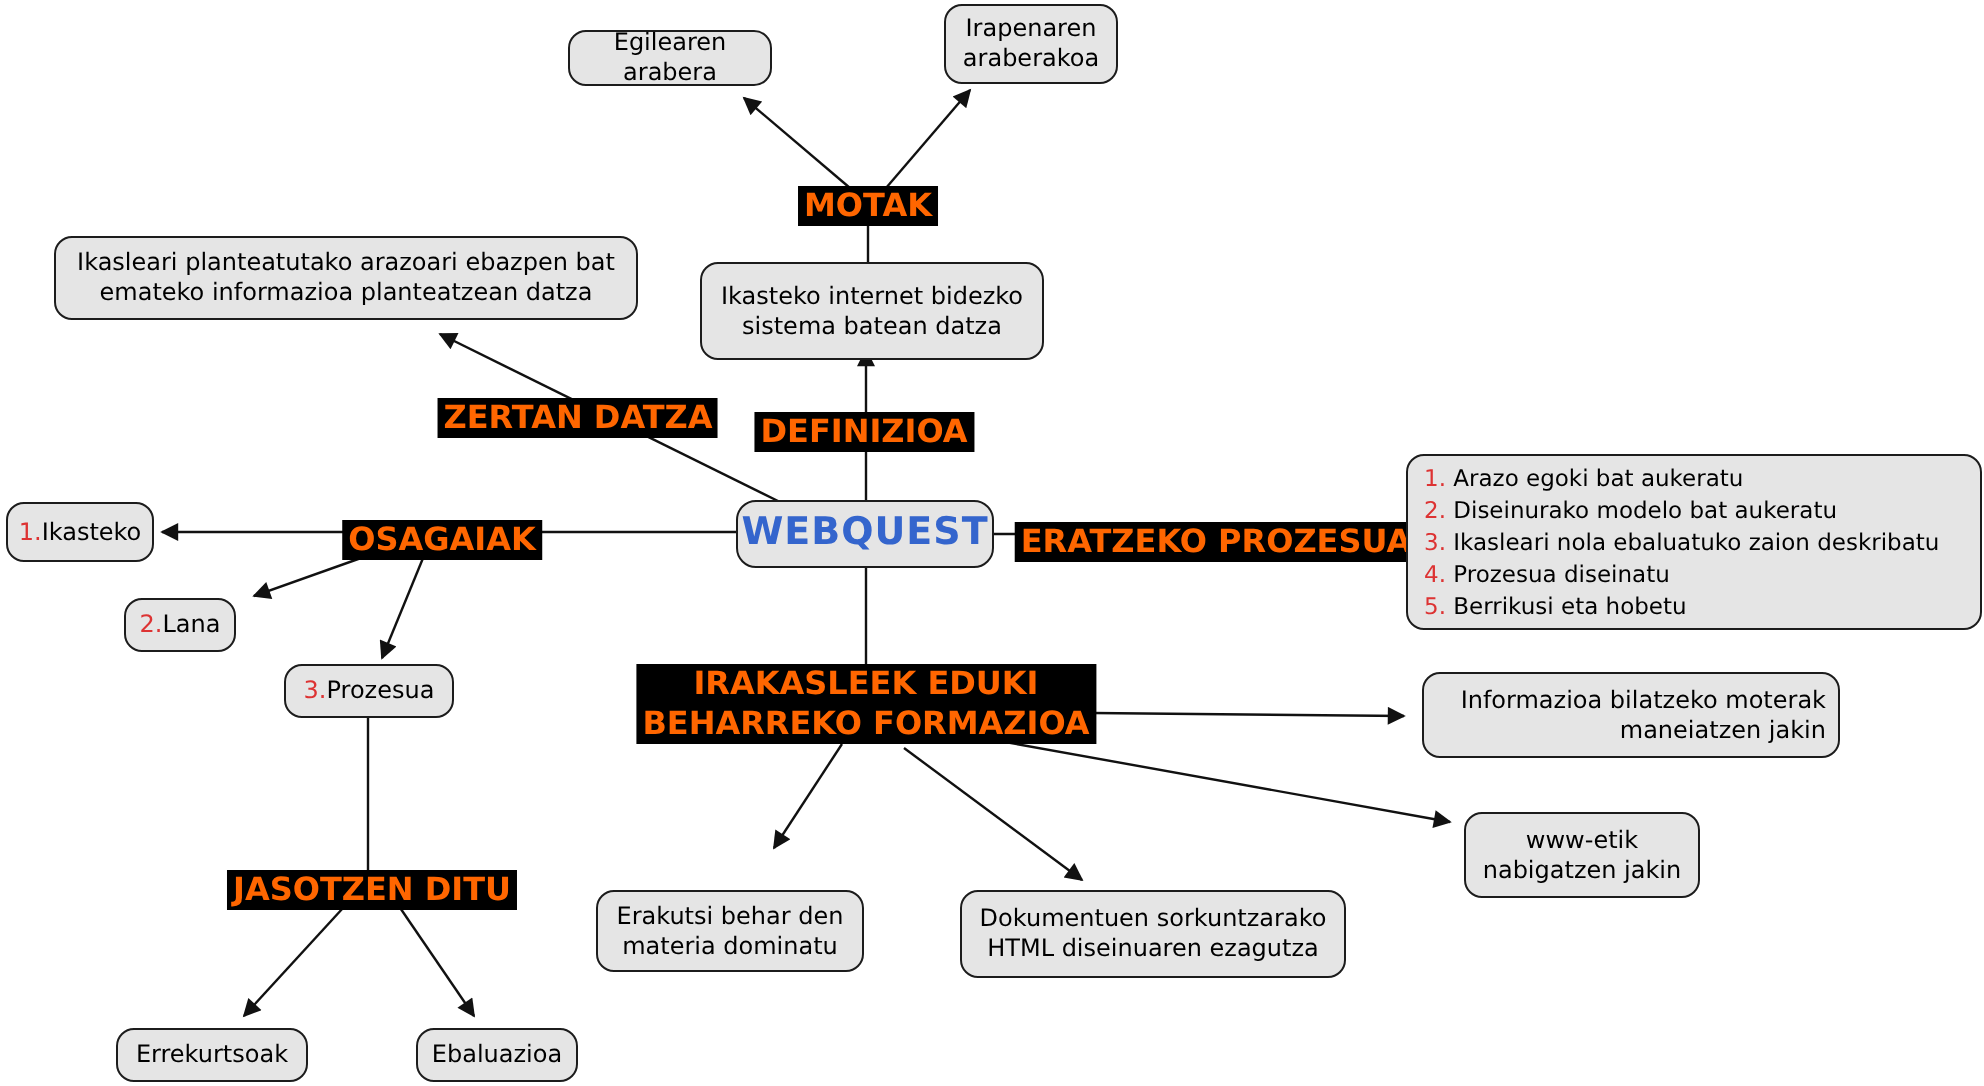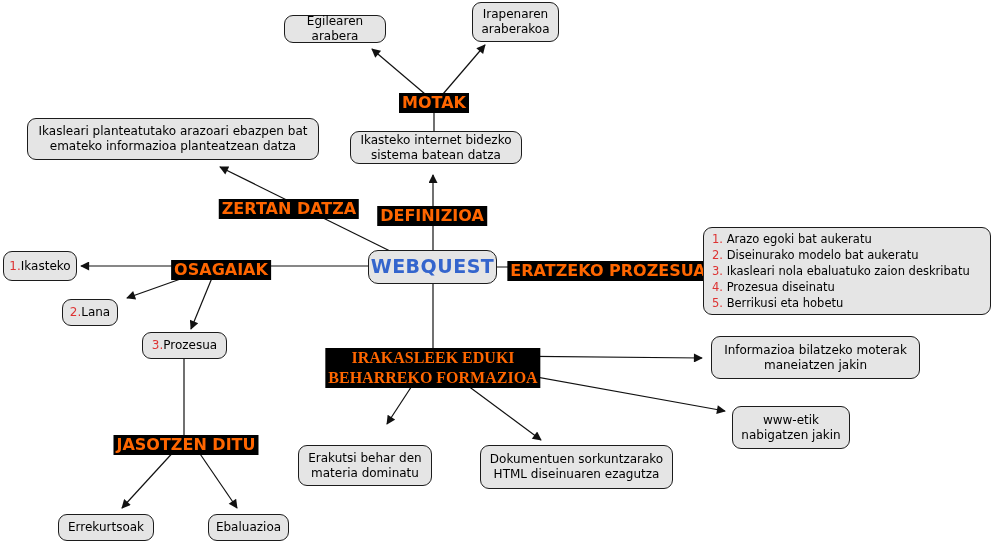--- a/index.html
+++ b/index.html
@@ -22,21 +22,21 @@
     border-radius: 9px;
     color: #000000;
     font-size: 12px;
     line-height: 1.25;
     display: flex;
     align-items: center;
     justify-content: center;
     text-align: center;
     padding: 2px 6px;
   }
-  .node.left-align { justify-content: flex-start; text-align: center; }
+  .node.left-align { justify-content: flex-start; text-align: right; }
   .num { color: #dd3333; }
   .node.center-node {
     font-size: 19px;
     font-weight: bold;
     color: #3465cd;
     border-radius: 10px;
     letter-spacing: 0.5px;
   }
   .node.steps {
     flex-direction: column;
@@ -91,33 +91,33 @@
     <line x1="452" y1="374" x2="541" y2="440" marker-end="url(#arrow)"></line>
     <line x1="497" y1="356" x2="702" y2="358" marker-end="url(#arrow)"></line>
     <line x1="497" y1="370" x2="725" y2="411" marker-end="url(#arrow)"></line>
   </svg>
 
   <div class="link-label" style="left:434px; top:93px;">MOTAK</div>
   <div class="link-label" style="left:289px; top:199px;text-align:right;">ZERTAN DATZA</div>
   <div class="link-label" style="left:432px; top:206px;">DEFINIZIOA</div>
   <div class="link-label" style="left:221px; top:260px;">OSAGAIAK</div>
   <div class="link-label" style="left:608px; top:261px;">ERATZEKO PROZESUA</div>
-  <div class="link-label" style="left:433px; top:348px;font-family:Liberation Serif, serif;">
+  <div class="link-label" style="left:433px; top:332px;">
     <div>IRAKASLEEK EDUKI</div>
     <div>BEHARREKO FORMAZIOA</div>
   </div>
   <div class="link-label" style="left:186px; top:435px;">JASOTZEN DITU</div>
 
   <div class="node" style="left:284px; top:15px; width:102px; height:28px;">Egilearen arabera</div>
 
   <div class="node" style="left:472px; top:2px; width:87px; height:40px;">Irapenaren araberakoa</div>
 
   <div class="node" style="left:27px; top:118px; width:292px; height:42px;">Ikasleari planteatutako arazoari ebazpen bat emateko informazioa planteatzean datza</div>
 
-  <div class="node" style="left:350px; top:131px; width:172px; height:33px;">Ikasteko internet bidezko sistema batean datza</div>
+  <div class="node" style="left:350px; top:131px; width:172px; height:49px;">Ikasteko internet bidezko sistema batean datza</div>
 
   <div class="node center-node" style="left:368px; top:250px; width:129px; height:34px;">WEBQUEST</div>
 
   <div class="node" style="left:3px; top:251px; width:74px; height:30px;">
     <span class="num">1.</span>
       <span>Ikasteko</span>
   </div>
 
   <div class="node" style="left:62px; top:299px; width:56px; height:27px;">
     <span class="num">2.</span>

